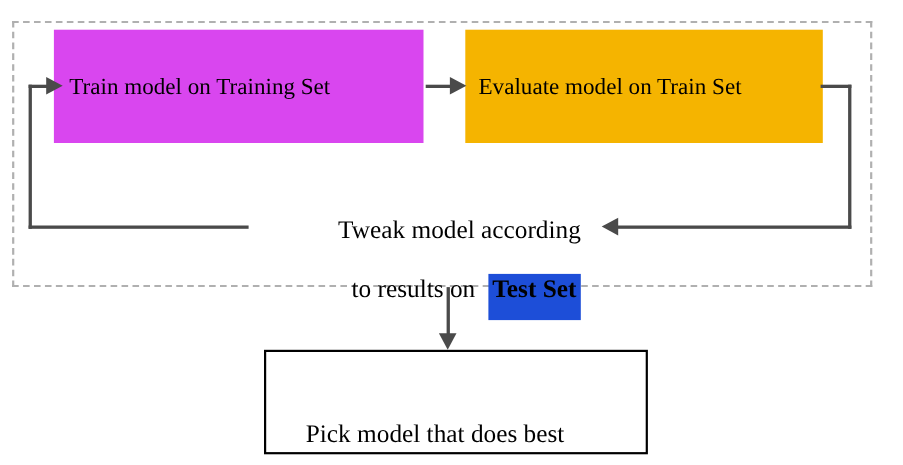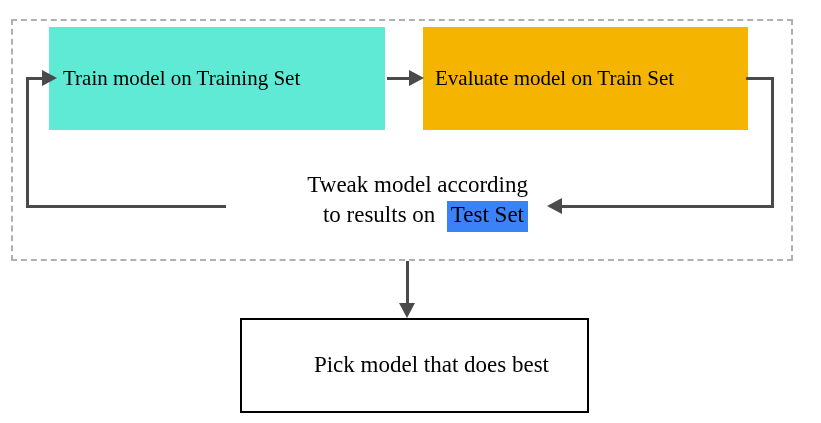--- a/index.html
+++ b/index.html
@@ -38,21 +38,21 @@
     align-items: center;
     color: #000000;
     font-size: 21px;
     line-height: 1.1;
   }
   .box-train {
     left: 49px;
     top: 27px;
     width: 336px;
     height: 103px;
-    background: #5eead4;
+    background: #d946ef;
     padding-left: 14px;
   }
   .box-eval {
     left: 423px;
     top: 27px;
     width: 325px;
     height: 103px;
     background: #f5b400;
     padding-left: 12px;
   }
@@ -62,39 +62,40 @@
     position: absolute;
     left: 228px;
     top: 170px;
     width: 300px;
     text-align: right;
     font-size: 23px;
     line-height: 1.32;
     color: #000000;
     white-space: nowrap;
   }
-  .tweak-line { display: block; }
+  .tweak-line { display: block; margin-top: 24px; }
   .hl {
-    background: #3b82f6;
-    padding: 1px 4px 5px 4px;
+    background: #1d4ed8;
+    padding: 1px 4px 16px 4px;
     color: #000000;
+    font-weight: bold;
   }
 
   
   .box-pick {
     position: absolute;
     left: 240px;
     top: 318px;
     width: 349px;
     height: 95px;
     border: 2px solid #000000;
     box-sizing: border-box;
     background: #ffffff;
     display: flex;
-    flex-direction: column;
+    flex-direction: row;
     justify-content: center;
     align-items: flex-end;
     padding-right: 38px;
     font-size: 23px;
     line-height: 1.34;
     color: #000000;
     white-space: nowrap;
   }
   .pick-line { display: block; }
 

